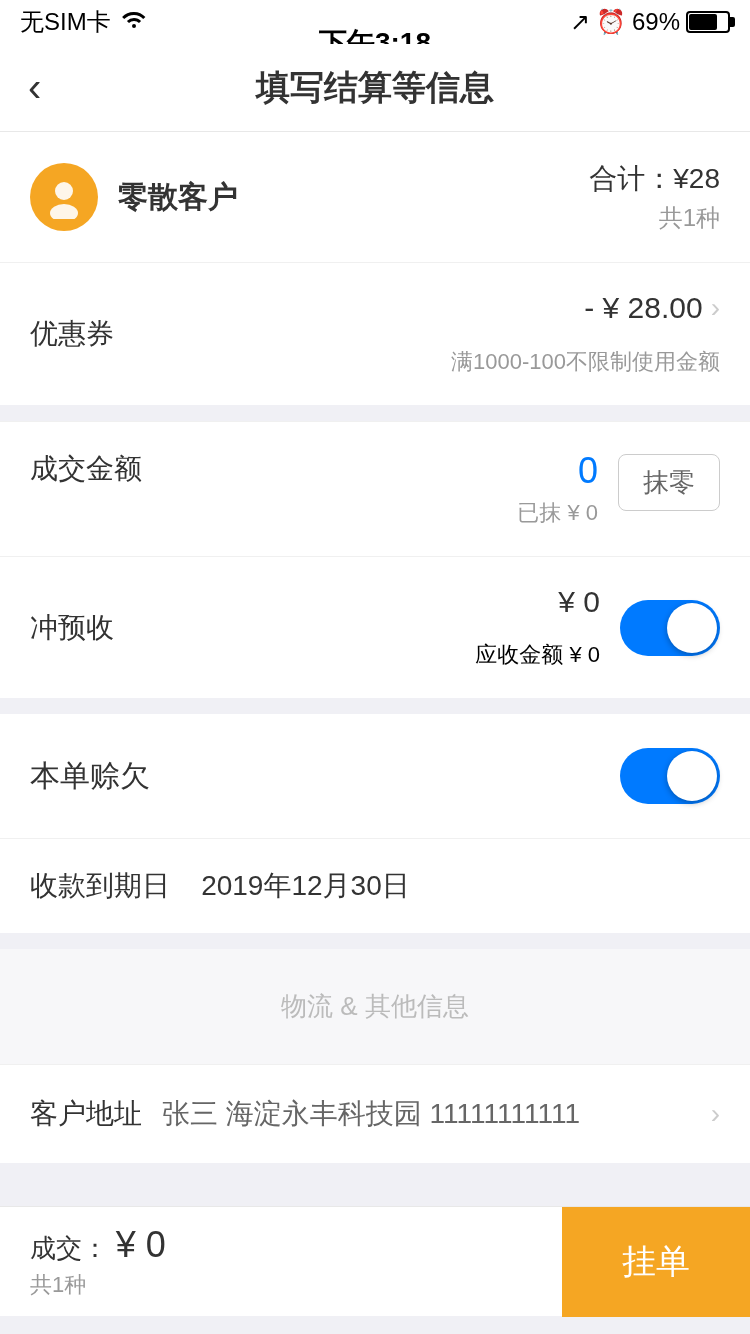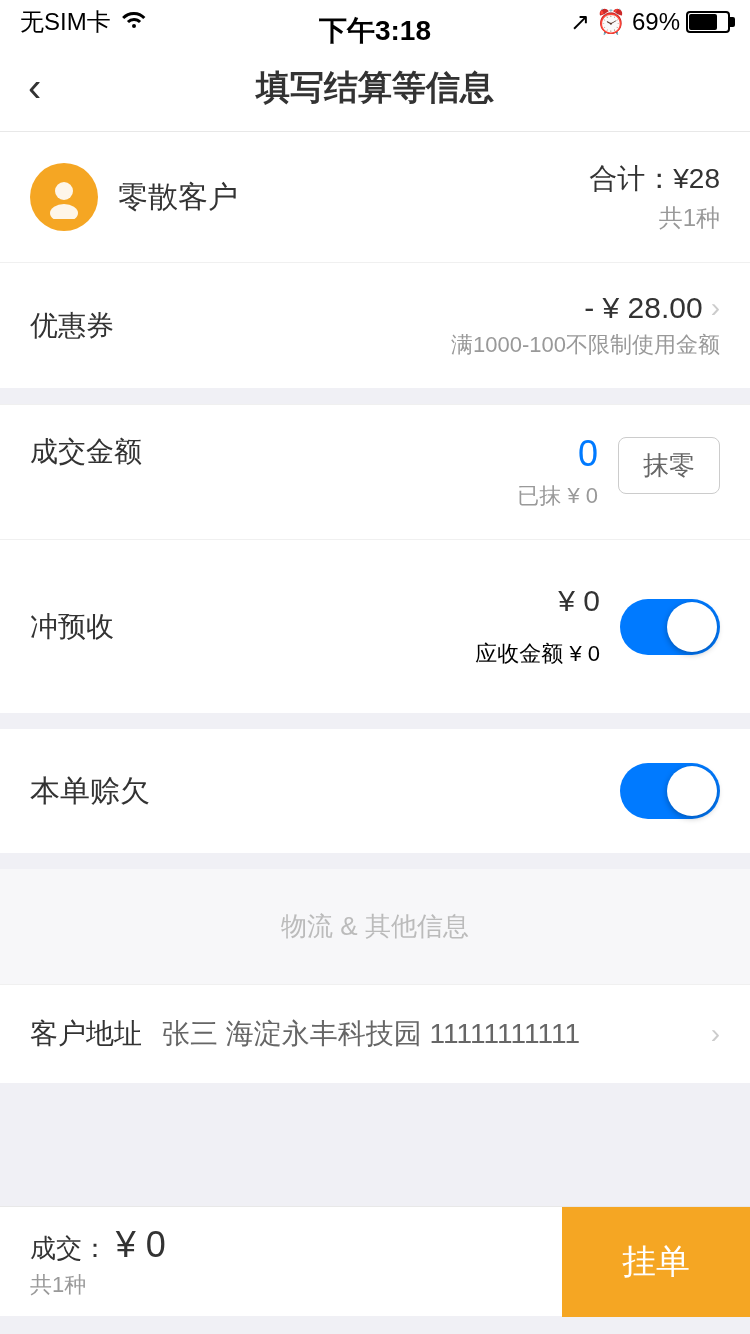--- a/index.html
+++ b/index.html
@@ -30,21 +30,21 @@
       align-items: flex-start;
       gap: 8px;
       font-size: 24px;
     }
     .status-center {
       font-size: 28px;
       font-weight: 600;
       position: absolute;
       left: 50%;
       transform: translateX(-50%);
-      top: 12px;
+      top: 24px;
     }
     .status-right {
       display: flex;
       align-items: center;
       gap: 6px;
       font-size: 24px;
     }
     .wifi-icon { font-size: 22px; }
     .battery-bar {
       display: inline-block;
@@ -111,20 +111,21 @@
       display: flex;
       align-items: center;
       justify-content: space-between;
       padding: 28px 30px;
       background: #fff;
     }
     .customer-left {
       display: flex;
       align-items: center;
       gap: 20px;
+      font-weight: bold;
     }
     .customer-avatar {
       width: 68px;
       height: 68px;
       border-radius: 50%;
       background: #f5a623;
       display: flex;
       align-items: center;
       justify-content: center;
     }
@@ -206,21 +207,21 @@
       background: #fff;
       cursor: pointer;
       margin-top: 4px;
     }
 
     
     .prepay-row {
       display: flex;
       align-items: center;
       justify-content: space-between;
-      padding: 44px 30px;
+      padding: 28px 30px;
       background: #fff;
       border-top: 1px solid #f0f0f0;
     }
     .prepay-right {
       display: flex;
       align-items: center;
       gap: 20px;
     }
     .prepay-values {
       text-align: right;
@@ -419,21 +420,21 @@
       <span class="customer-name">零散客户</span>
     </div>
     <div class="customer-right">
       <div class="customer-total">合计：¥28</div>
       <div class="customer-count">共1种</div>
     </div>
   </div>
 
   <div class="row">
     <span class="row-label">优惠券</span>
-    <div style="text-align:right; display:flex; flex-direction:column; align-items:flex-end; gap:1px;">
+    <div style="text-align:right; display:flex; flex-direction:column; align-items:flex-end; gap:18px;">
       <div style="display:flex; align-items:center; gap:8px;">
         <span class="coupon-value">- ¥ 28.00</span>
         <span class="chevron-right">›</span>
       </div>
       <span class="coupon-desc">满1000-100不限制使用金额</span>
     </div>
   </div>
 </div>
 
 <div class="section">
@@ -463,20 +464,27 @@
   </div>
 </div>
 
 <div class="section">
   <div class="debit-row">
     <span class="debit-label">本单赊欠</span>
     <div class="toggle">
       <div class="toggle-knob"></div>
     </div>
   </div>
+  <div class="duedate-row">
+    <span class="duedate-text">
+      <span>收款到期日</span>
+      &nbsp;&nbsp;
+      <span>2019年12月30日</span>
+    </span>
+  </div>
 </div>
 
 <div class="section">
   <div class="logistics-divider">
     <div class="divider-line"></div>
     <span class="logistics-label">物流 &amp; 其他信息</span>
     <div class="divider-line"></div>
   </div>
   <div class="address-row">
     <span class="address-label">客户地址</span>

